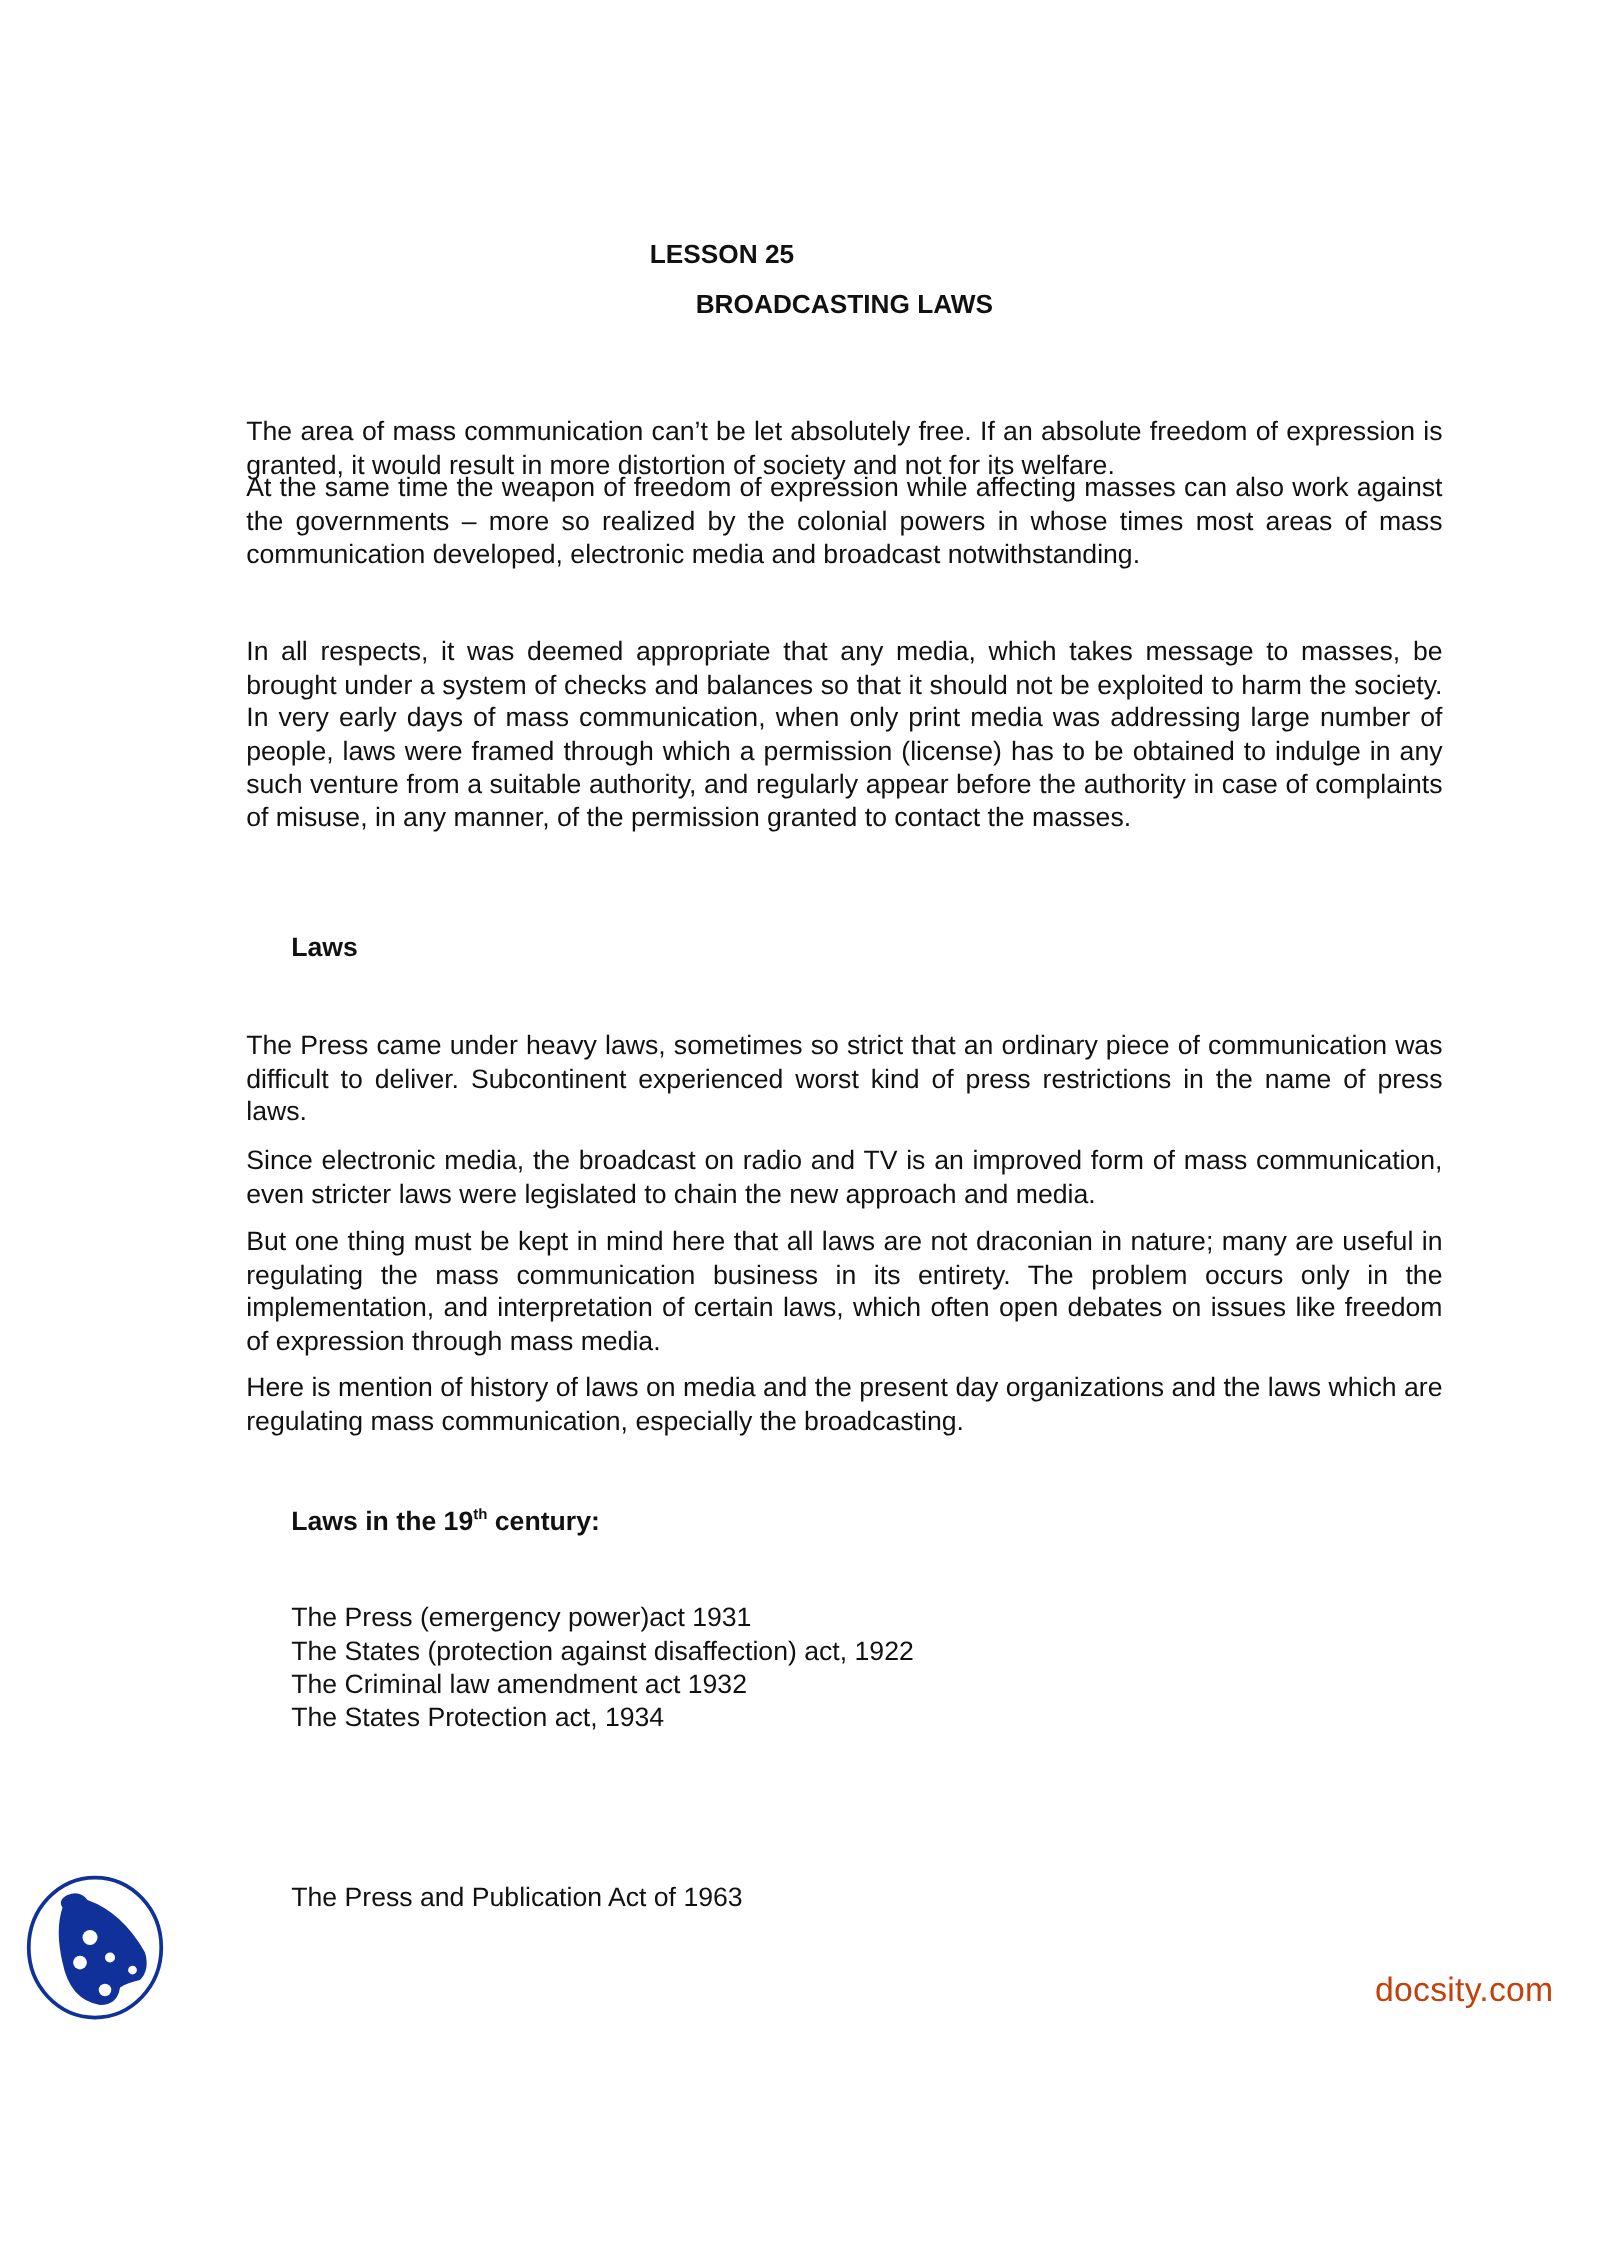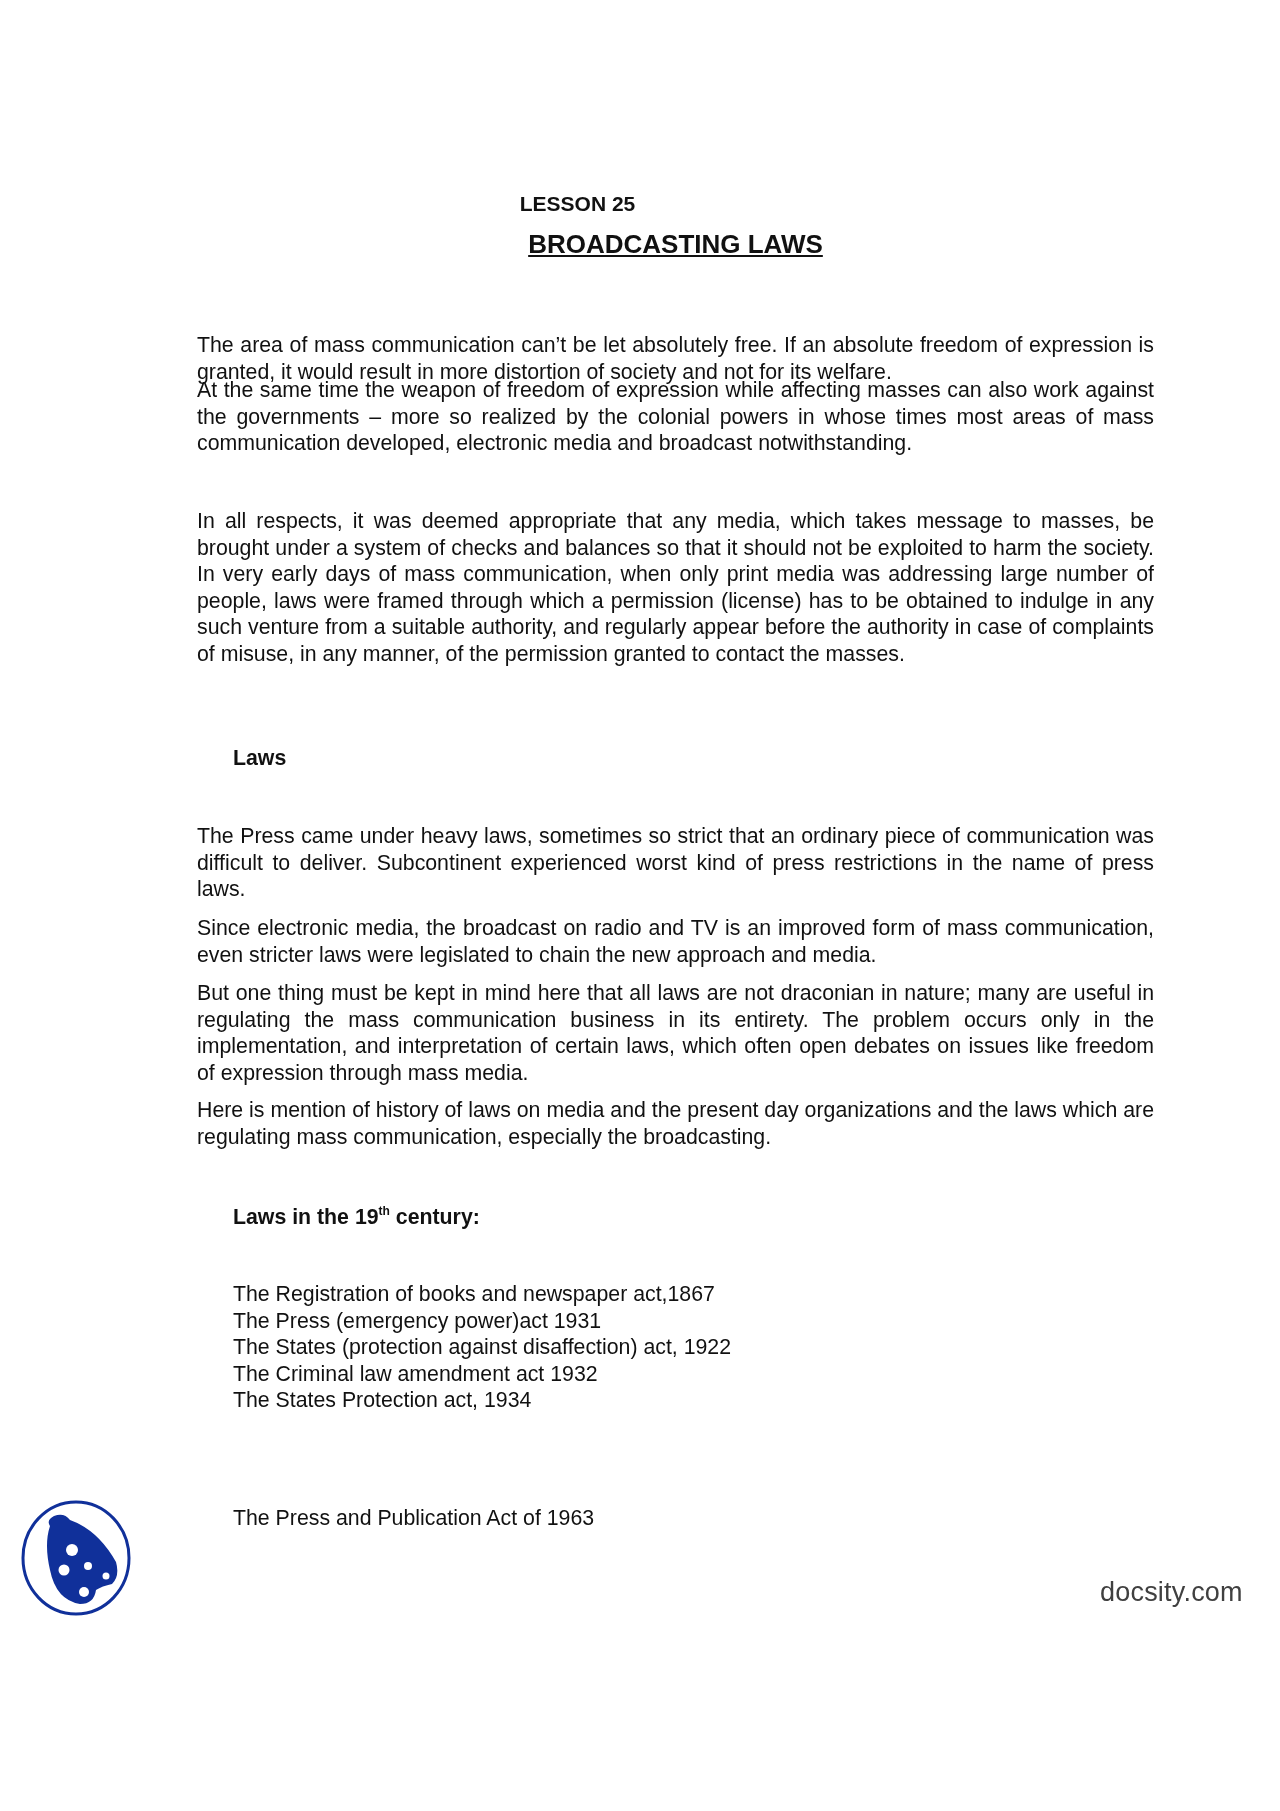--- a/index.html
+++ b/index.html
@@ -4,25 +4,25 @@
 <style>
   html, body { margin:0; padding:0; }
   body {
     width:1280px; height:1811px; position:relative; background:#ffffff;
     font-family:"Liberation Sans", sans-serif; color:#111111; overflow:hidden;
   }
   .blk { position:absolute; left:197px; width:957px; font-size:21.3px; line-height:26.5px;margin-left:36px; }
   .para { text-align:justify; text-align-last:left; margin:0; }
   .bold { font-weight:bold; }
   #lesson { position:absolute; left:0; width:1155px; text-align:center; top:191px; font-size:21px; font-weight:bold; line-height:26px; }
-  #title { position:absolute; left:197px; width:957px; text-align:center; top:231px; font-size:26px; font-weight:bold; line-height:26px;text-decoration:underline; }
+  #title { position:absolute; left:197px; width:957px; text-align:center; top:231px; font-size:21px; font-weight:bold; line-height:26px; }
   sup { font-size:12px; line-height:0; vertical-align:9px; }
   .list div { white-space:nowrap; }
   #logo { position:absolute; left:20px; top:1500px; width:112px; height:116px; }
-  #docsity { position:absolute; left:1100px; top:1576px; font-size:27px; color:#404040; line-height:32px; letter-spacing:0.2px; }
+  #docsity { position:absolute; left:1100px; top:1576px; font-size:27px; color:#c2410c; line-height:32px; letter-spacing:0.2px; }
 </style>
 </head>
 <body>
 
 <div id="lesson">LESSON 25</div>
 <div id="title">BROADCASTING LAWS</div>
 
 <p class="blk para" style="top:332px">The area of mass communication can’t be let absolutely free. If an absolute freedom of expression is granted, it would result in more distortion of society and not for its welfare.</p>
 <p class="blk para" style="top:377px">At the same time the weapon of freedom of expression while affecting masses can also work against the governments – more so realized by the colonial powers in whose times most areas of mass communication developed, electronic media and broadcast notwithstanding.</p>
 <p class="blk para" style="top:508px">In all respects, it was deemed appropriate that any media, which takes message to masses, be brought under a system of checks and balances so that it should not be exploited to harm the society. In very early days of mass communication, when only print media was addressing large number of people, laws were framed through which a permission (license) has to be obtained to indulge in any such venture from a suitable authority, and regularly appear before the authority in case of complaints of misuse, in any manner, of the permission granted to contact the masses.</p>
@@ -30,21 +30,20 @@
 <div class="blk bold" style="top:745px">Laws</div>
 
 <p class="blk para" style="top:823px">The Press came under heavy laws, sometimes so strict that an ordinary piece of communication was difficult to deliver. Subcontinent experienced worst kind of press restrictions in the name of press laws.</p>
 <p class="blk para" style="top:915px">Since electronic media, the broadcast on radio and TV is an improved form of mass communication, even stricter laws were legislated to chain the new approach and media.</p>
 <p class="blk para" style="top:980px">But one thing must be kept in mind here that all laws are not draconian in nature; many are useful in regulating the mass communication business in its entirety. The problem occurs only in the implementation, and interpretation of certain laws, which often open debates on issues like freedom of expression through mass media.</p>
 <p class="blk para" style="top:1097px">Here is mention of history of laws on media and the present day organizations and the laws which are regulating mass communication, especially the broadcasting.</p>
 
 <div class="blk bold" style="top:1204px"><span>Laws in the 19</span><sup>th</sup><span> century:</span></div>
 
 <div class="blk list" style="top:1281px">
-  <div>The Registration of books and newspaper act,1867</div>
   <div>The Press (emergency power)act 1931</div>
   <div>The States (protection against disaffection) act, 1922</div>
   <div>The Criminal law amendment act 1932</div>
   <div>The States Protection act, 1934</div>
 </div>
 
 <div class="blk" style="top:1505px">The Press and Publication Act of 1963</div>
 
 <div id="logo">
   <svg width="112" height="116" viewBox="0 0 112 116">

